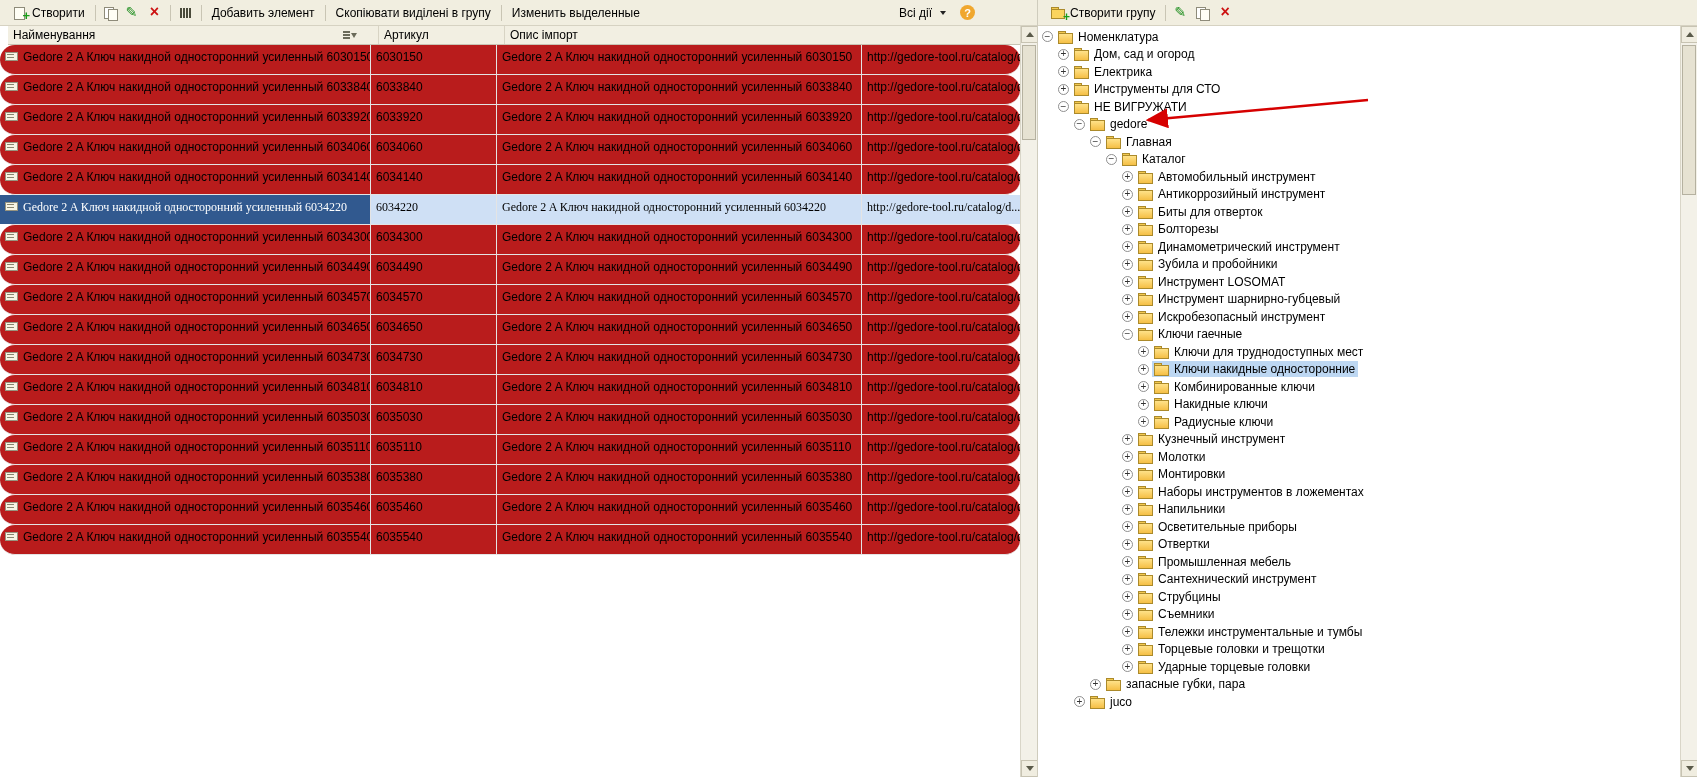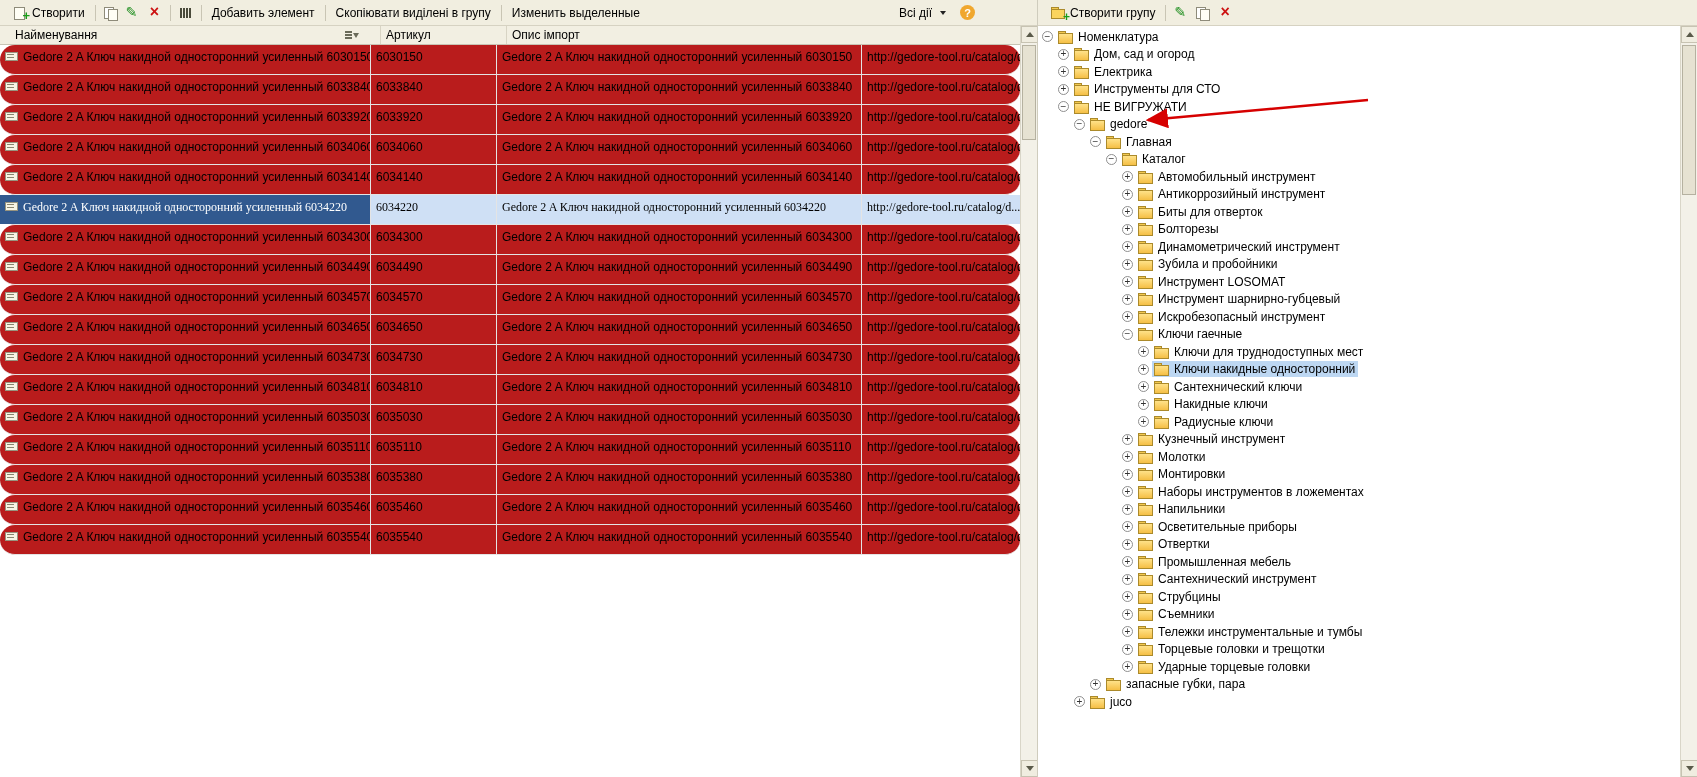--- a/index.html
+++ b/index.html
@@ -33,22 +33,22 @@
   .ic.copy::after{content:"";position:absolute;left:5px;top:3px;width:8px;height:10px;background:#fffef5;border:1px solid #8e8b7a;}
   .ic.pencil::before{content:"✎";position:absolute;left:1px;top:-2px;font-size:14px;color:#1a8c1a;}
   .ic.xmark::before{content:"×";position:absolute;left:3px;top:-2px;font-size:16px;line-height:16px;font-weight:bold;color:#cc1111;}
   .ic.bars::before{content:"";position:absolute;left:2px;top:2px;width:2px;height:10px;background:#4a4a3a;
                    box-shadow:3px 0 0 #4a4a3a,6px 0 0 #4a4a3a,9px 0 0 #4a4a3a;}
   .ic.folder-plus::before{content:"";position:absolute;left:1px;top:1px;width:6px;height:3px;background:#f3c94f;border:1px solid #ab8a2b;border-bottom:none;}
   .ic.folder-plus::after{content:"";position:absolute;left:1px;top:3px;width:12px;height:8px;background:#fbd45e;border:1px solid #ab8a2b;}
   .ic .plus{position:absolute;right:-4px;bottom:-4px;color:#1a9c1a;font-weight:bold;font-style:normal;font-size:12px;z-index:2;}
 
   
-  .thead{position:absolute;left:0;top:26px;width:1020px;height:19px;display:flex;background:#f2efe2;
-         border-bottom:1px solid #c8c4b4;box-sizing:border-box;padding-left:10px;}
+  .thead{position:absolute;left:8px;top:26px;width:1020px;height:19px;display:flex;background:#f2efe2;
+         border-bottom:1px solid #c8c4b4;box-sizing:border-box;}
   .th{display:flex;align-items:center;padding:0 5px;border-right:1px solid #d8d4c4;overflow:hidden;white-space:nowrap;box-sizing:border-box;}
   .c-name{width:371px;}
   .c-art{width:126px;align-items:center;}
   .c-imp{width:365px;}
   .c-desc{width:158px;}
   .th.c-desc{border-right:none;}
   .sort{width:14px;height:11px;position:relative;margin-left:auto;margin-right:16px;flex:none;}
   .sort::before{content:"";position:absolute;left:0;top:1px;width:7px;height:2px;background:#6b6b5a;
                 box-shadow:0 3px 0 #6b6b5a,0 6px 0 #6b6b5a;}
   .sort::after{content:"";position:absolute;right:0;top:3px;width:0;height:0;
@@ -498,29 +498,29 @@
     <span class="content">
       <span class="folder"></span>
       <span class="nlabel">Ключи для труднодоступных мест</span>
     </span>
   </div>
 
   <div class="tnode selected" style="padding-left: 100px;">
     <span class="expander">+</span>
     <span class="content">
       <span class="folder"></span>
-      <span class="nlabel">Ключи накидные односторонний</span>
+      <span class="nlabel">Ключи накидные односторонние</span>
     </span>
   </div>
 
   <div class="tnode" style="padding-left: 100px;">
     <span class="expander">+</span>
     <span class="content">
       <span class="folder"></span>
-      <span class="nlabel">Сантехнический ключи</span>
+      <span class="nlabel">Комбинированные ключи</span>
     </span>
   </div>
 
   <div class="tnode" style="padding-left: 100px;">
     <span class="expander">+</span>
     <span class="content">
       <span class="folder"></span>
       <span class="nlabel">Накидные ключи</span>
     </span>
   </div>

